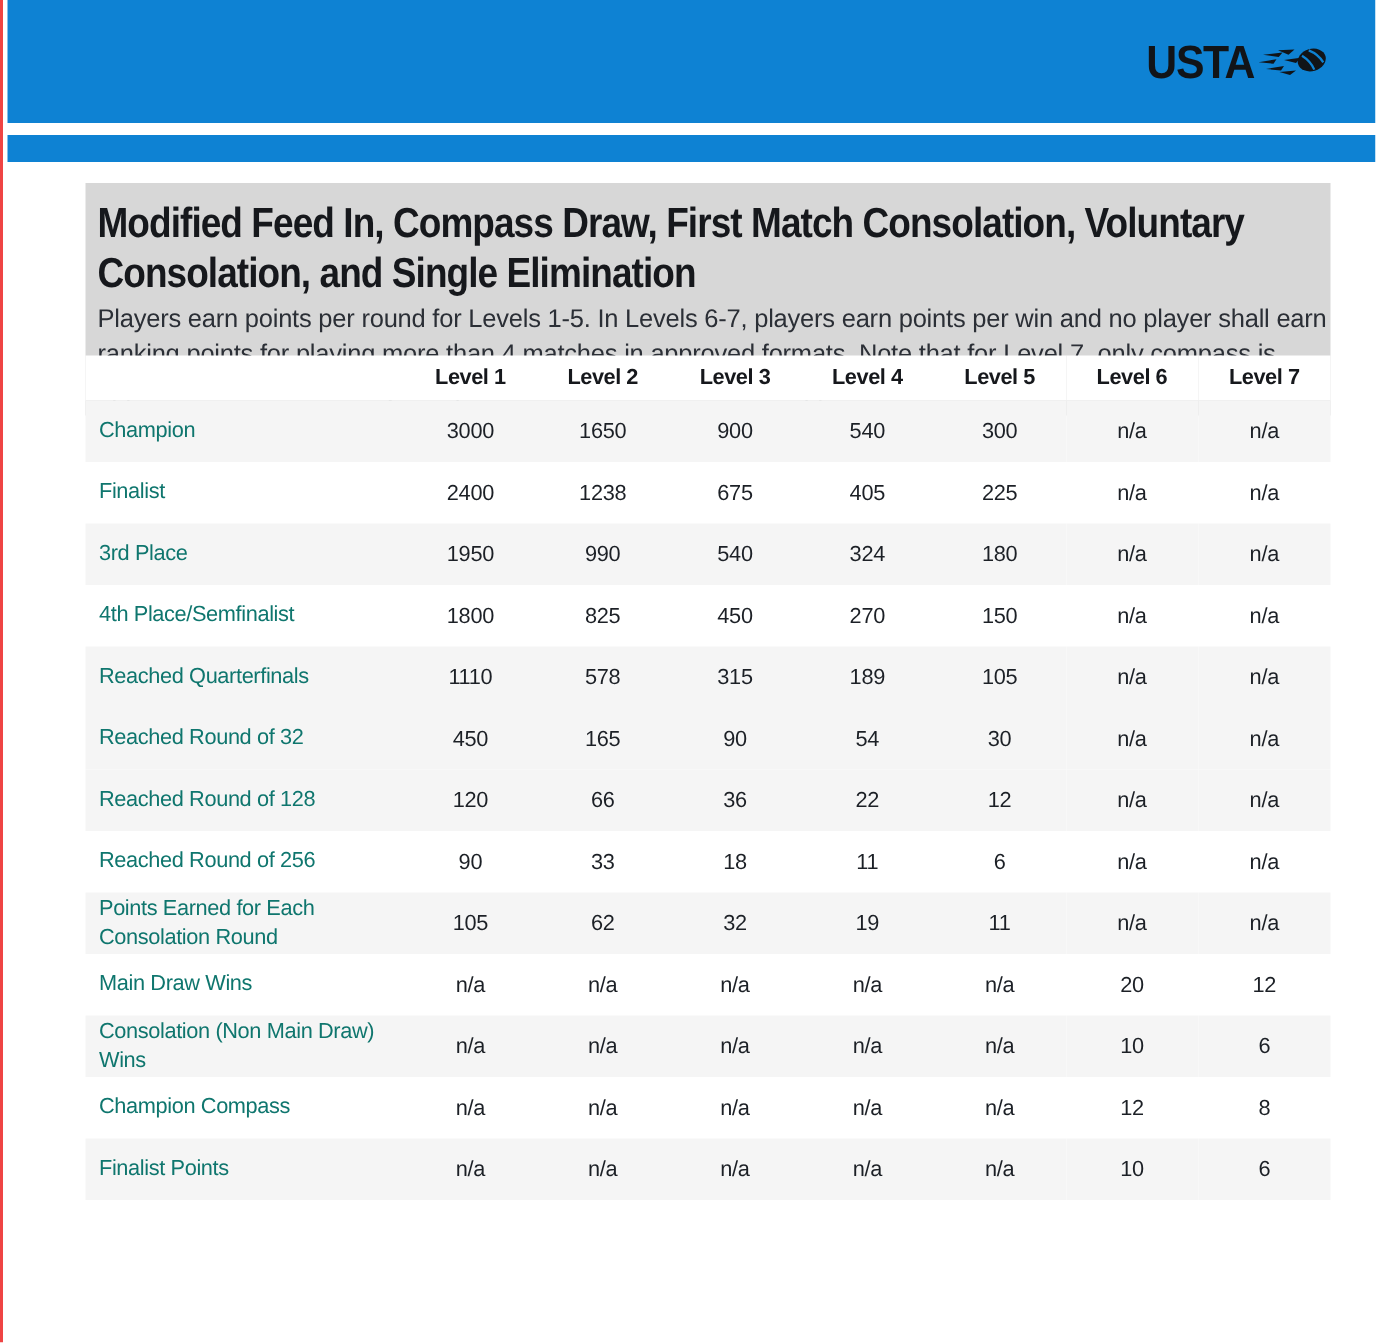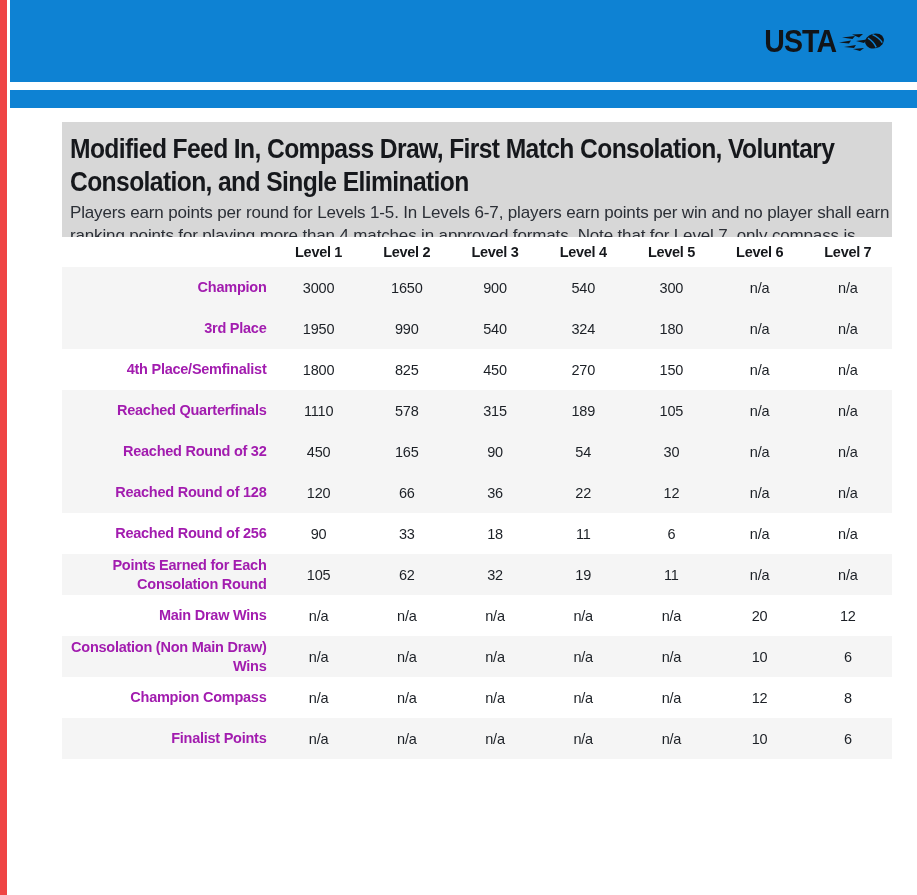--- a/index.html
+++ b/index.html
@@ -12,21 +12,21 @@
     background: #ffffff;
     font-family: "Liberation Sans", sans-serif;
     overflow: hidden;
     position: relative;
   }
   .page {
     position: relative;
     width: 917px;
     height: 895px;
     box-sizing: border-box;
-    border-left: 7px solid #ef4444;
+    border-left: 2px solid #ef4444;
     background: #ffffff;
   }
   
   .band-primary {
     position: absolute;
     left: 3px;
     top: 0;
     right: 0;
     height: 82px;
     background: #0e82d3;
@@ -128,25 +128,25 @@
   .points-table tbody td {
     height: 41px;
     vertical-align: middle;
     font-family: "Liberation Sans", sans-serif;
     font-size: 14.5px;
     color: #1c2026;
     text-align: center;
     letter-spacing: -0.2px;
   }
   .points-table tbody td.row-label {
-    text-align: right;
-    font-weight: bold;
+    text-align: left;
+    font-weight: normal;
     padding-left: 9px;
     padding-right: 8px;
-    color: #a21caf;
+    color: #0f766e;
     line-height: 1.25;
     letter-spacing: -0.25px;
   }
 </style>
 </head>
 <body>
 
 <div class="page">
 
   <div class="band-primary">
@@ -204,20 +204,30 @@
         <tr class="odd">
           <td class="row-label">Champion</td>
           <td>3000</td>
           <td>1650</td>
           <td>900</td>
           <td>540</td>
           <td>300</td>
           <td>n/a</td>
           <td>n/a</td>
         </tr>
+        <tr class="even">
+          <td class="row-label">Finalist</td>
+          <td>2400</td>
+          <td>1238</td>
+          <td>675</td>
+          <td>405</td>
+          <td>225</td>
+          <td>n/a</td>
+          <td>n/a</td>
+        </tr>
         <tr class="odd">
           <td class="row-label">3rd Place</td>
           <td>1950</td>
           <td>990</td>
           <td>540</td>
           <td>324</td>
           <td>180</td>
           <td>n/a</td>
           <td>n/a</td>
         </tr>

